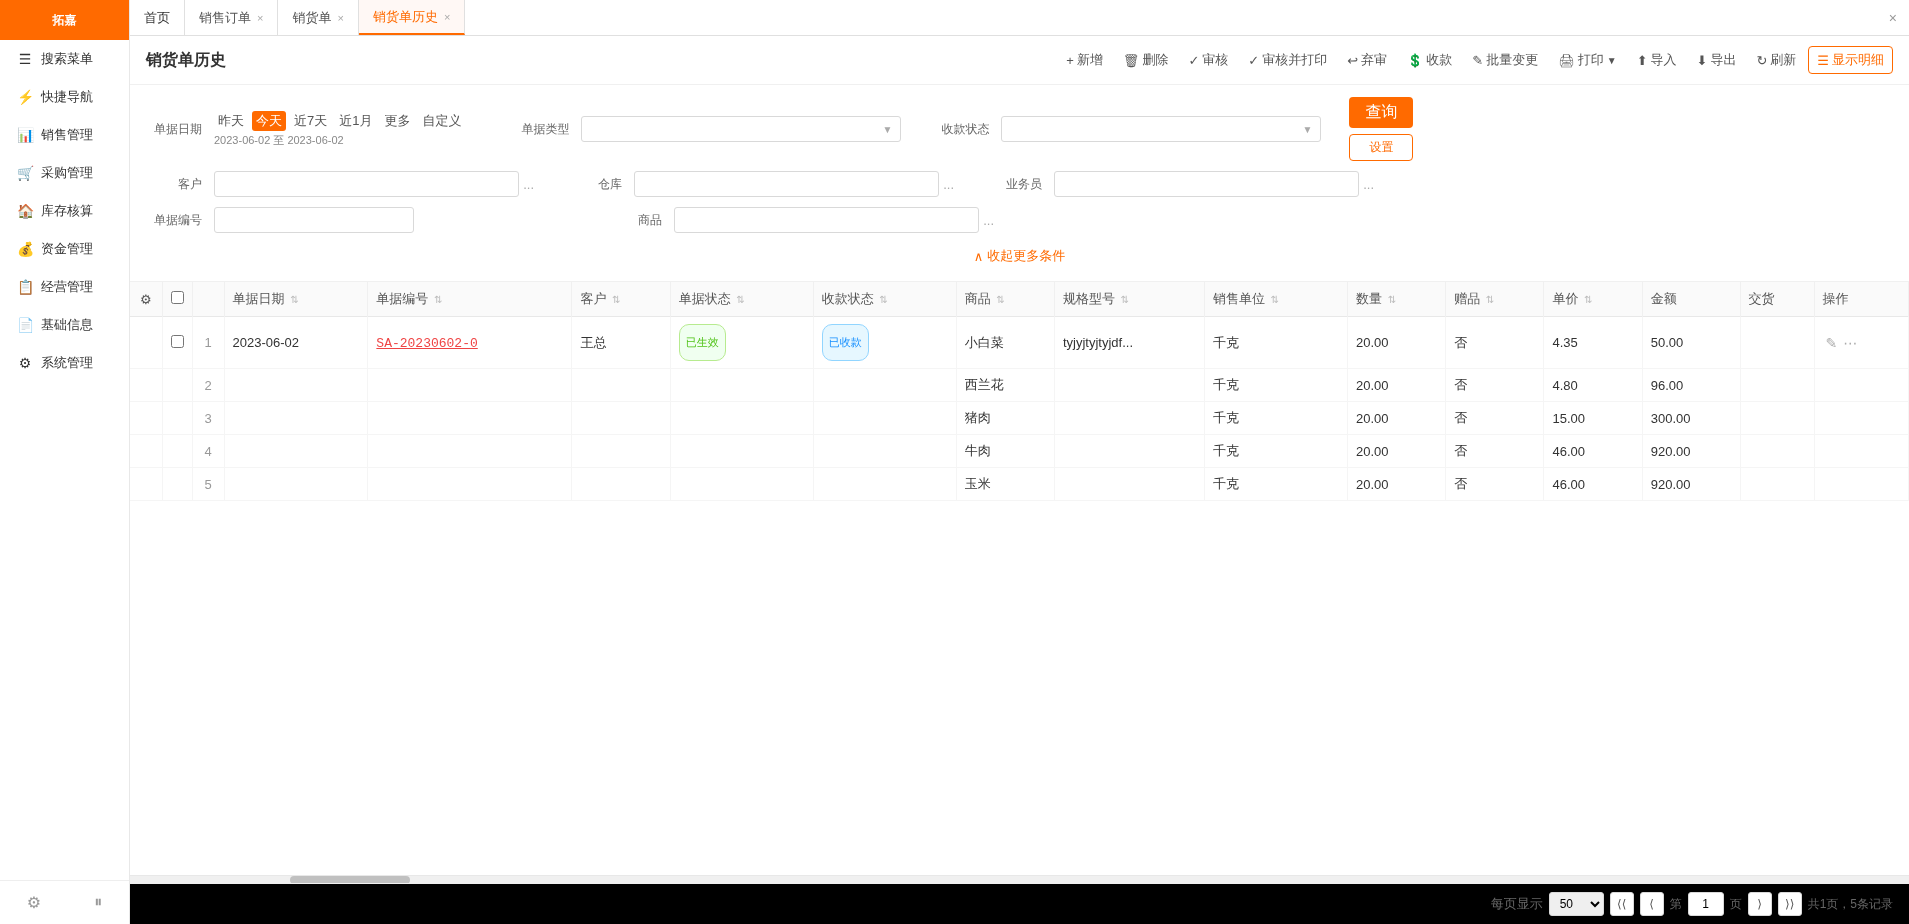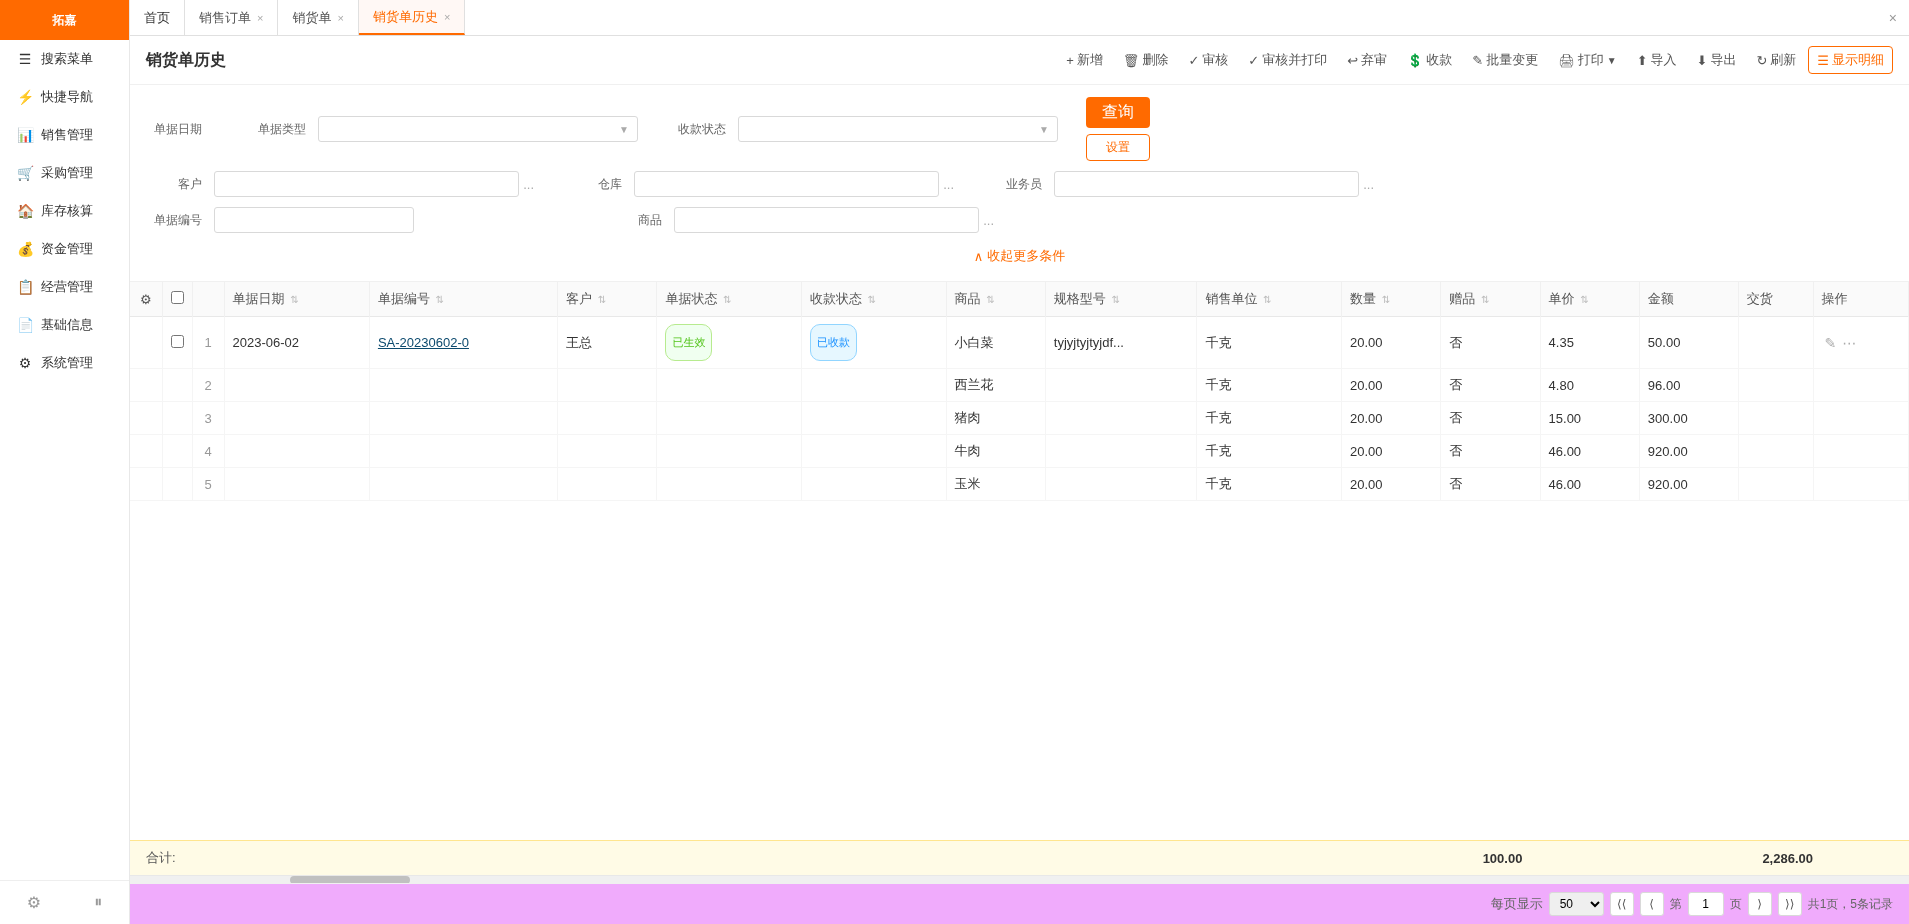--- a/index.html
+++ b/index.html
@@ -277,21 +277,21 @@
       white-space: nowrap;
     }
     .badge {
       display: inline-block;
       padding: 10px 6px;
       border-radius: 10px;
       font-size: 11px;
     }
     .badge-green { background: #f0fff0; color: #52c41a; border: 1px solid #b7eb8f; }
     .badge-blue { background: #e6f7ff; color: #1890ff; border: 1px solid #91d5ff; }
-    .link-text { color: #0c4a6e; cursor: pointer; text-decoration: underline; }
+    .link-text { color: #ef4444; cursor: pointer; text-decoration: underline; font-family: Liberation Mono, monospace; }
     .action-btn { color: #aaa; cursor: pointer; font-size: 14px; padding: 0 3px; }
     .checkbox-col { width: 30px; text-align: center; }
 
     
     .table-footer {
       background: #fffbe6;
       border-top: 1px solid #ffe58f;
       padding: 8px 16px;
       display: flex;
       align-items: center;
@@ -302,21 +302,21 @@
     .footer-total { margin-right: 16px; }
     .footer-value { font-weight: bold; color: #333; }
 
     
     .pagination {
       display: flex;
       align-items: center;
       justify-content: flex-end;
       padding: 8px 16px;
       border-top: 1px solid #f0f0f0;
-      background: #f0abfc;
+      background: #000000;
       flex-shrink: 0;
       gap: 6px;
     }
     .page-size-label { color: #666; }
     .page-size-select {
       border: 1px solid #d9d9d9;
       border-radius: 3px;
       padding: 2px 6px;
       height: 24px;
       font-size: 12px;
@@ -481,20 +481,31 @@
           <span class="btn-icon">☰</span>
           <span>显示明细</span>
         </button>
       </div>
     </div>
 
     <div class="filter-area">
       <div class="filter-row">
 
         <span class="filter-label">单据日期</span>
+        <div class="date-range">
+          <div class="date-quick-btns">
+            <span class="date-quick-btn">昨天</span>
+            <span class="date-quick-btn active">今天</span>
+            <span class="date-quick-btn">近7天</span>
+            <span class="date-quick-btn">近1月</span>
+            <span class="date-quick-btn">更多</span>
+            <span class="date-quick-btn">自定义</span>
+          </div>
+          <span class="date-value">2023-06-02 至 2023-06-02</span>
+        </div>
 
         <span class="filter-label" style="margin-left:36px;">单据类型</span>
         <div class="filter-field">
           <div class="filter-select">
             <span></span>
             <span style="color:#aaa; font-size:10px;">▼</span>
           </div>
         </div>
 
         <span class="filter-label" style="margin-left:20px;">收款状态</span>
@@ -711,30 +722,20 @@
               <td>否</td>
               <td>46.00</td>
               <td>920.00</td>
               <td></td>
               <td></td>
             </tr>
           </tbody>
       </table>
     </div>
 
-    <div class="table-footer">
-      <span class="footer-total">合计:</span>
-      <span style="flex:1;"></span>
-      <span style="margin-right:240px;">
-        <span class="footer-value">100.00</span>
-      </span>
-      <span style="margin-right:80px;">
-        <span class="footer-value">2,286.00</span>
-      </span>
-    </div>
 
     <div class="scrollbar-area">
       <div class="scrollbar-thumb"></div>
     </div>
 
     <div class="pagination">
       <span class="page-size-label">每页显示</span>
       <select class="page-size-select">
         <option>50</option>
         <option>20</option>

